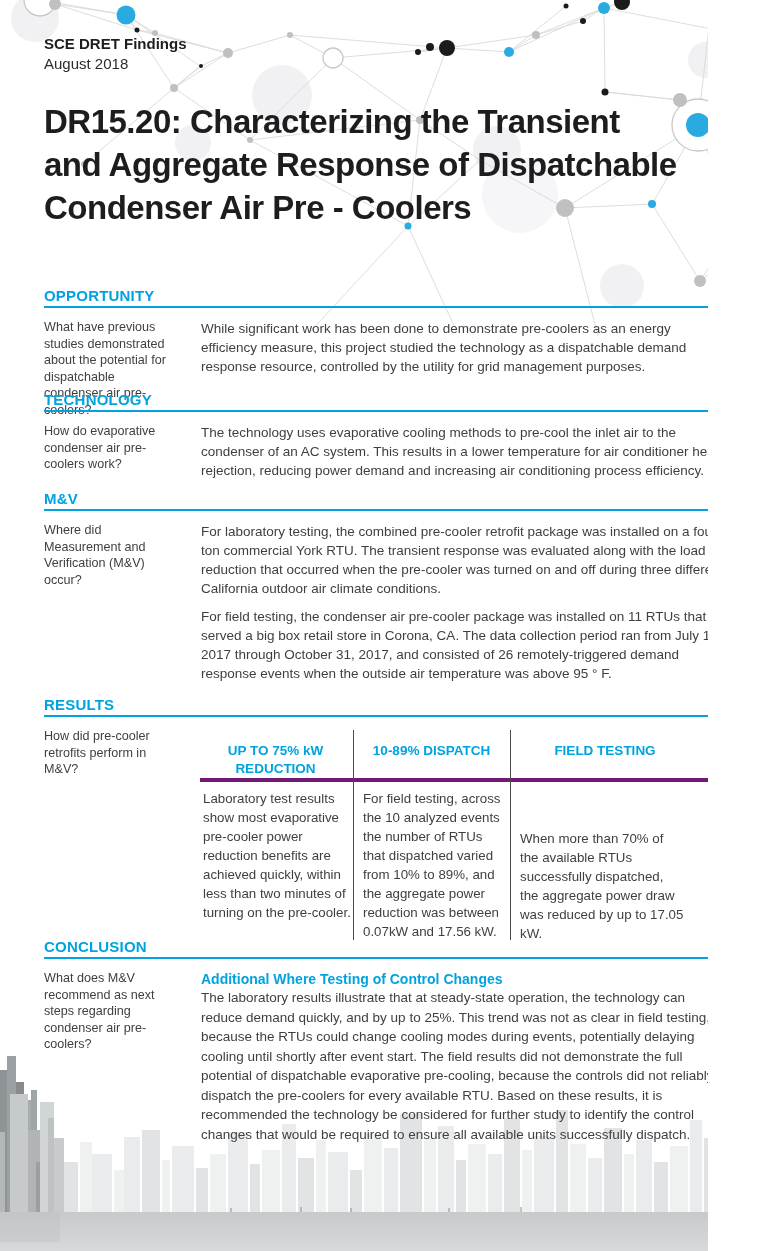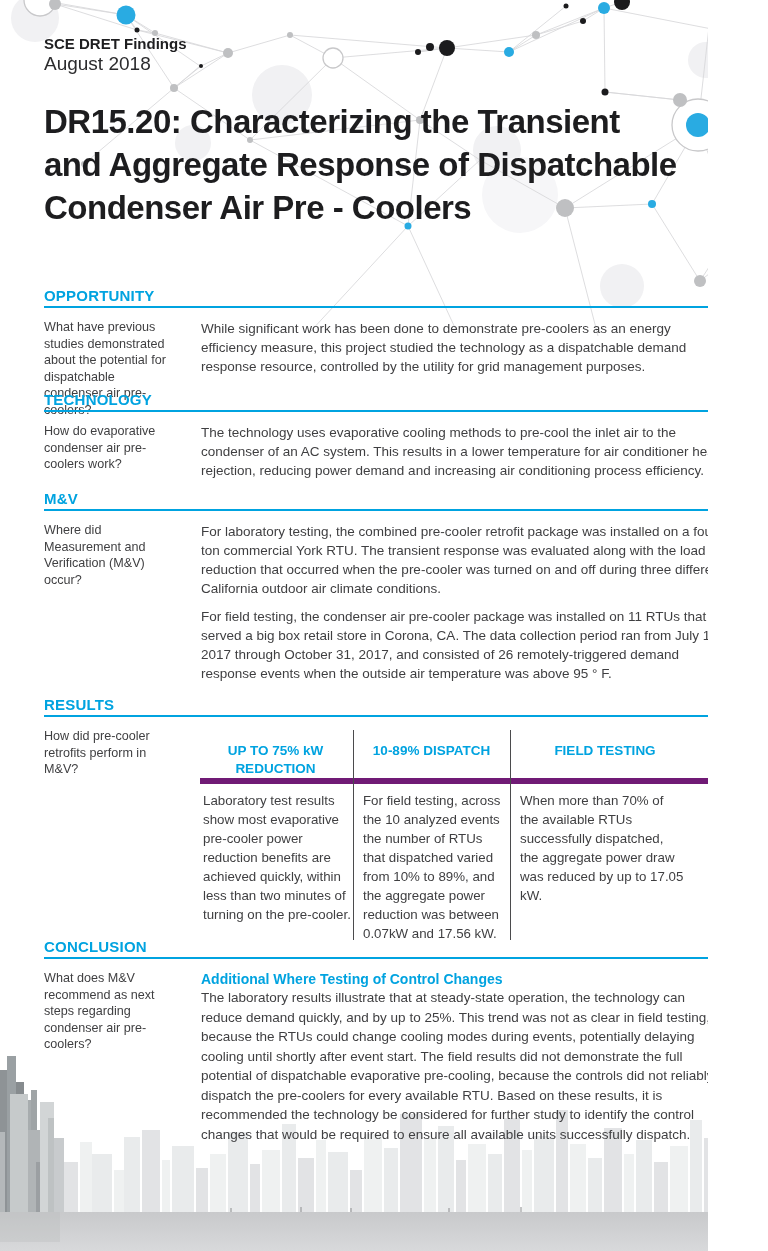--- a/index.html
+++ b/index.html
@@ -6,48 +6,48 @@
   .page{
     position:relative;width:708px;height:1251px;overflow:hidden;background:#ffffff;
     font-family:"Liberation Sans",sans-serif;color:#3f3f41;
   }
   .net{position:absolute;left:0;top:0;z-index:0;}
   .sky{position:absolute;left:0;top:1042px;z-index:0;}
   .layer{position:absolute;z-index:1;}
 
   .masthead{left:44px;top:34px;}
   .brand{font-size:15px;font-weight:bold;color:#1e1e20;line-height:20px;}
-  .date{font-size:19px;color:#2c2c2e;line-height:20px;}
+  .date{font-size:15px;color:#2c2c2e;line-height:20px;}
 
   .title{left:44px;top:100px;width:704px;margin:0;
     font-size:33px;line-height:43px;font-weight:bold;color:#1d1d1f;letter-spacing:-0.5px;}
 
   .sec{left:44px;width:680px;}
   .sec-h{margin:0;font-size:15px;line-height:17px;font-weight:bold;color:#00A3E0;letter-spacing:0.2px;}
   .rule{height:2px;background:#00A3E0;margin-top:2px;width:680px;}
   .q{position:absolute;left:0;top:32px;width:132px;font-size:12.6px;line-height:16.5px;color:#3f3f41;}
   .a{position:absolute;left:157px;top:32px;width:528px;font-size:13.5px;line-height:19px;color:#3f3f41;}
   .a p{margin:0 0 9px 0;}
 
   
   .rtable{position:absolute;left:156px;top:34px;width:524px;}
   .vline{position:absolute;top:0;width:1px;height:210px;background:#4b4b4d;}
   .v1{left:153px;} .v2{left:310px;}
-  .rt-head{display:flex;border-bottom:6px solid #701a75;min-height:50px;box-sizing:border-box;}
+  .rt-head{display:flex;border-bottom:4px solid #701a75;min-height:50px;box-sizing:border-box;}
   .rt-head .cell{box-sizing:border-box;text-align:center;padding-top:12px;
     color:#00A3E0;font-weight:bold;font-size:13.5px;line-height:18px;}
   .rt-body{display:flex;}
   .rt-body .cell{box-sizing:border-box;font-size:13.3px;line-height:19px;color:#3f3f41;}
   .c1{width:153px;} .c2{width:157px;} .c3{width:214px;}
   .rt-head .c1{padding-left:8px;padding-right:10px;}
   .rt-head .c2{padding-left:6px;padding-right:6px;}
   .rt-head .c3{padding-left:6px;padding-right:30px;}
   .rt-body .c1{padding:7px 0 0 3px;}
   .rt-body .c2{padding:7px 4px 0 10px;}
-  .rt-body .c3{padding:7px 40px 0 10px;}
+  .rt-body .c3{padding:7px 40px 0 10px;margin-top:40px;}
 
   .sub{font-size:14px;line-height:18px;font-weight:bold;color:#00A3E0;}
   .c-body{margin-top:8px;font-size:13.5px;line-height:19.5px;}
 </style>
 </head>
 <body>
 
 <div class="page">
 
   <svg class="net" width="768" height="340" viewBox="0 0 768 340" aria-hidden="true">

